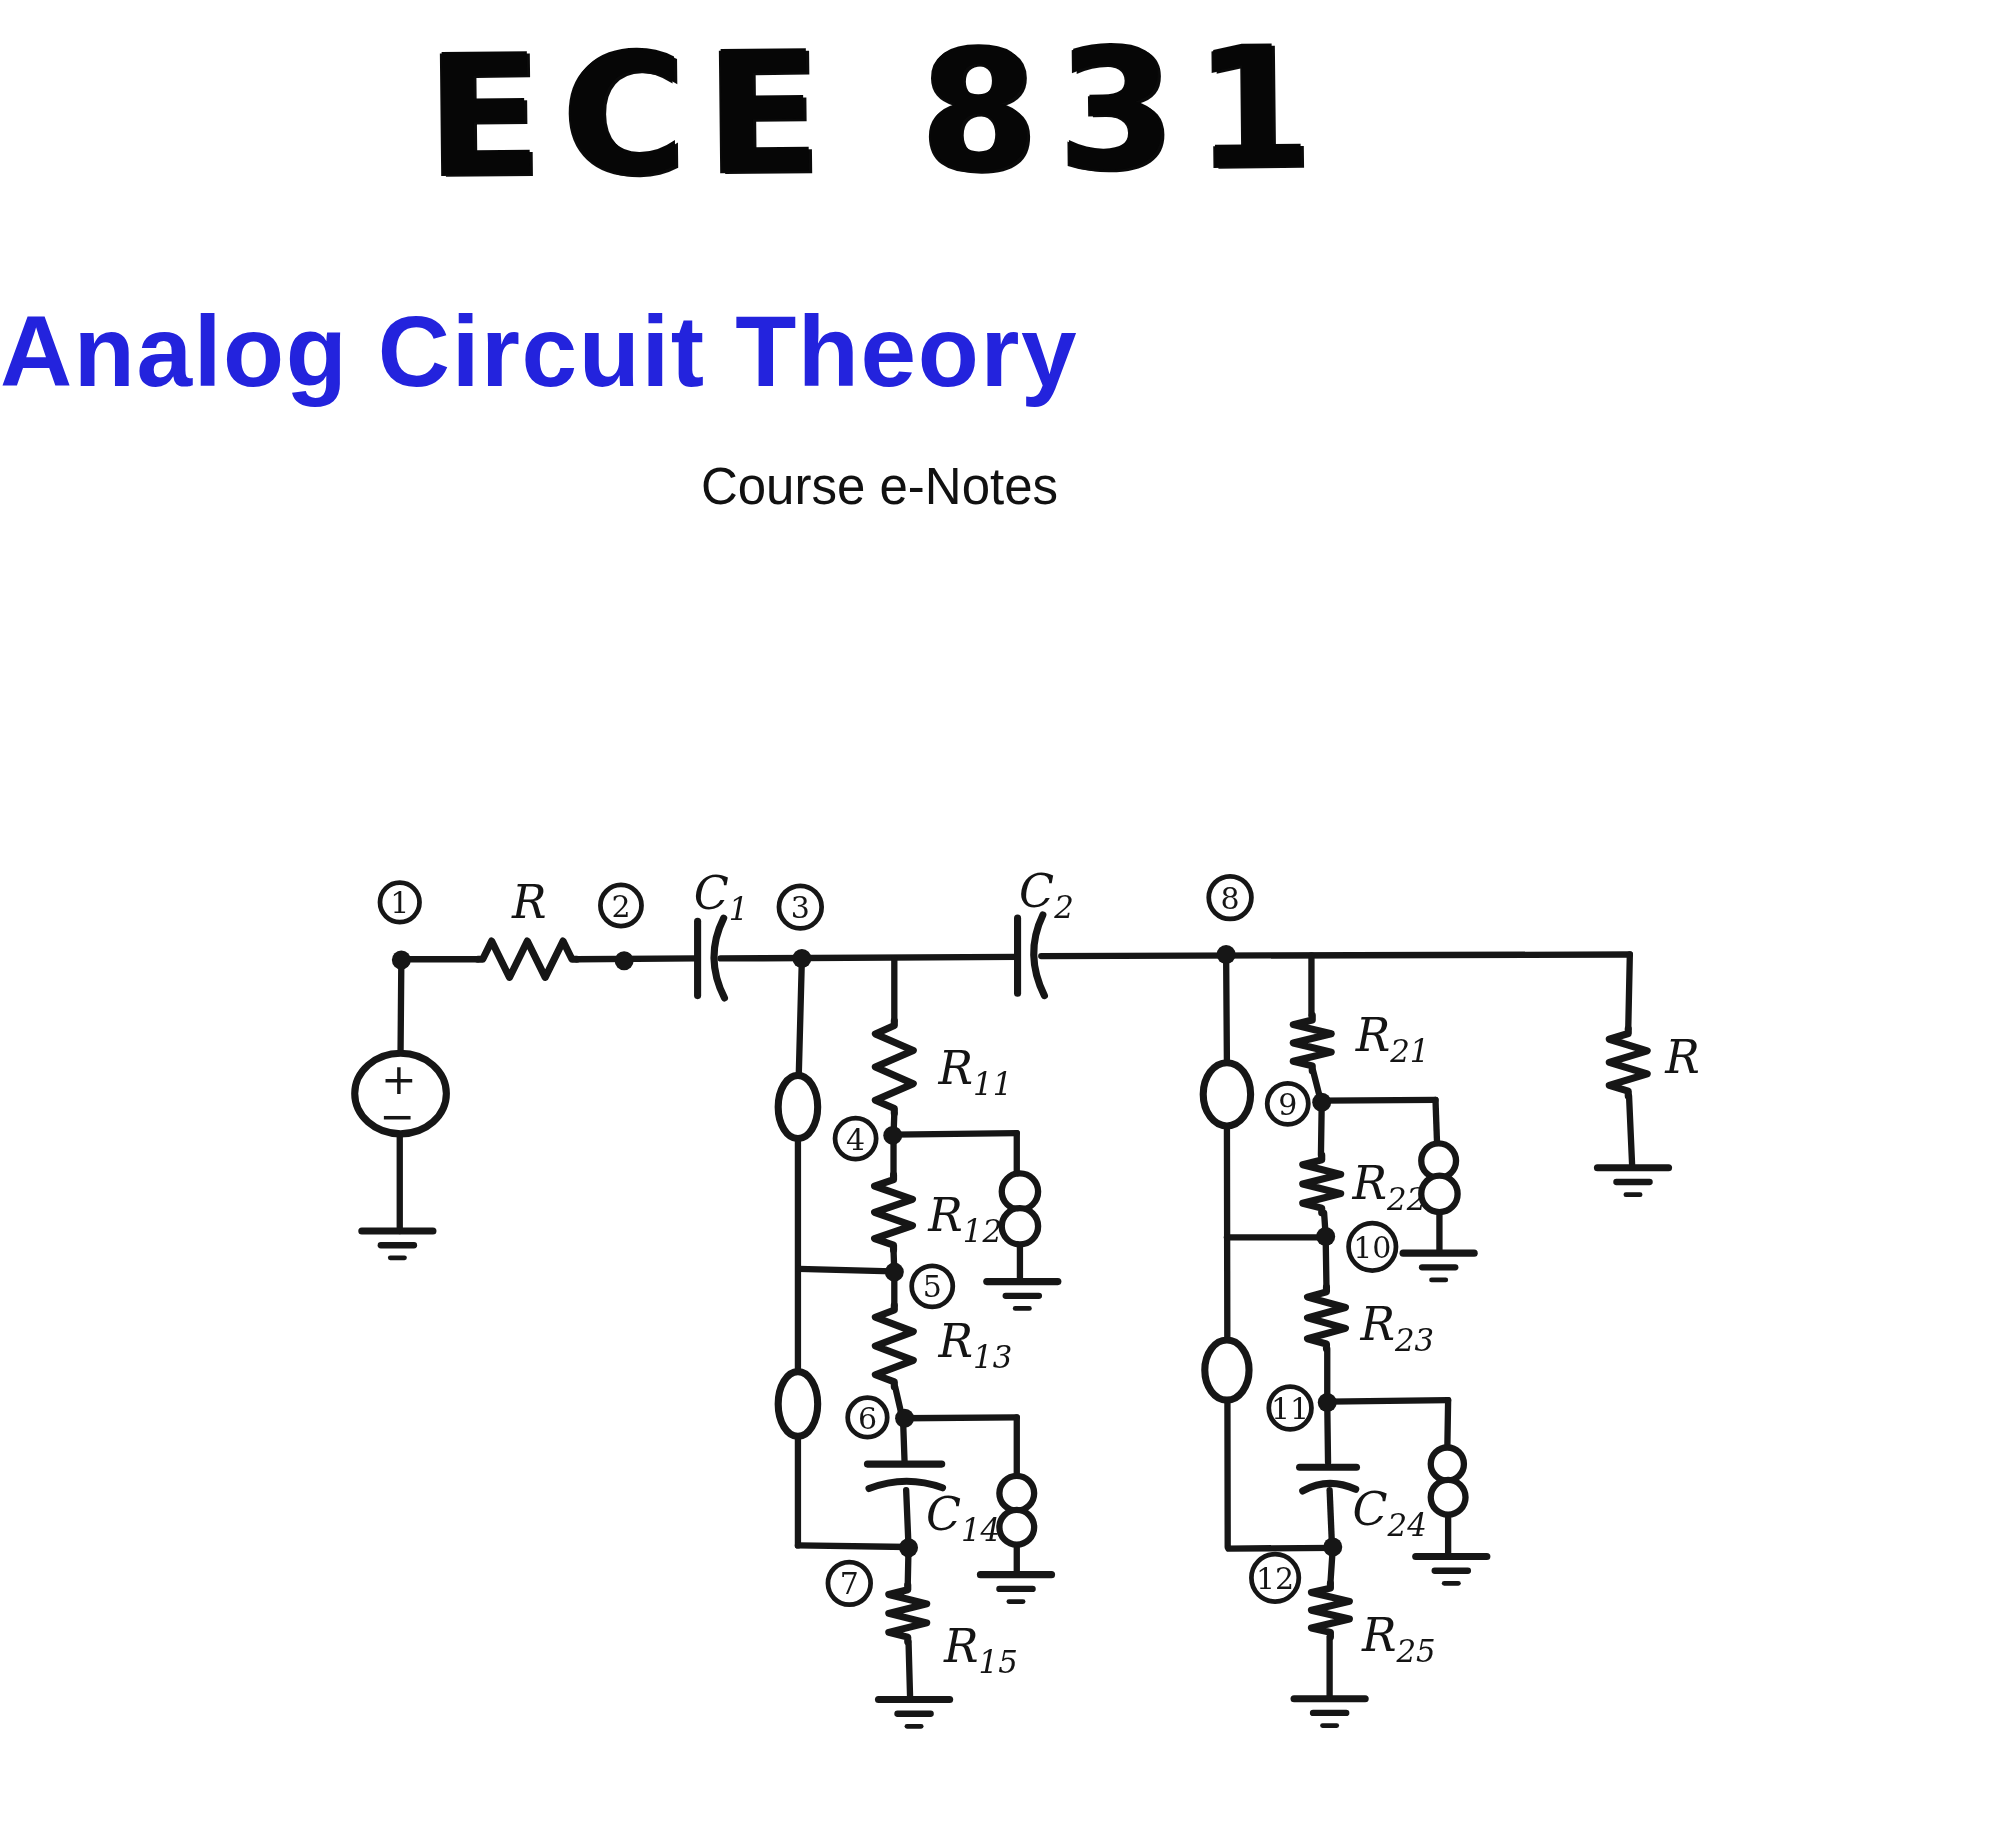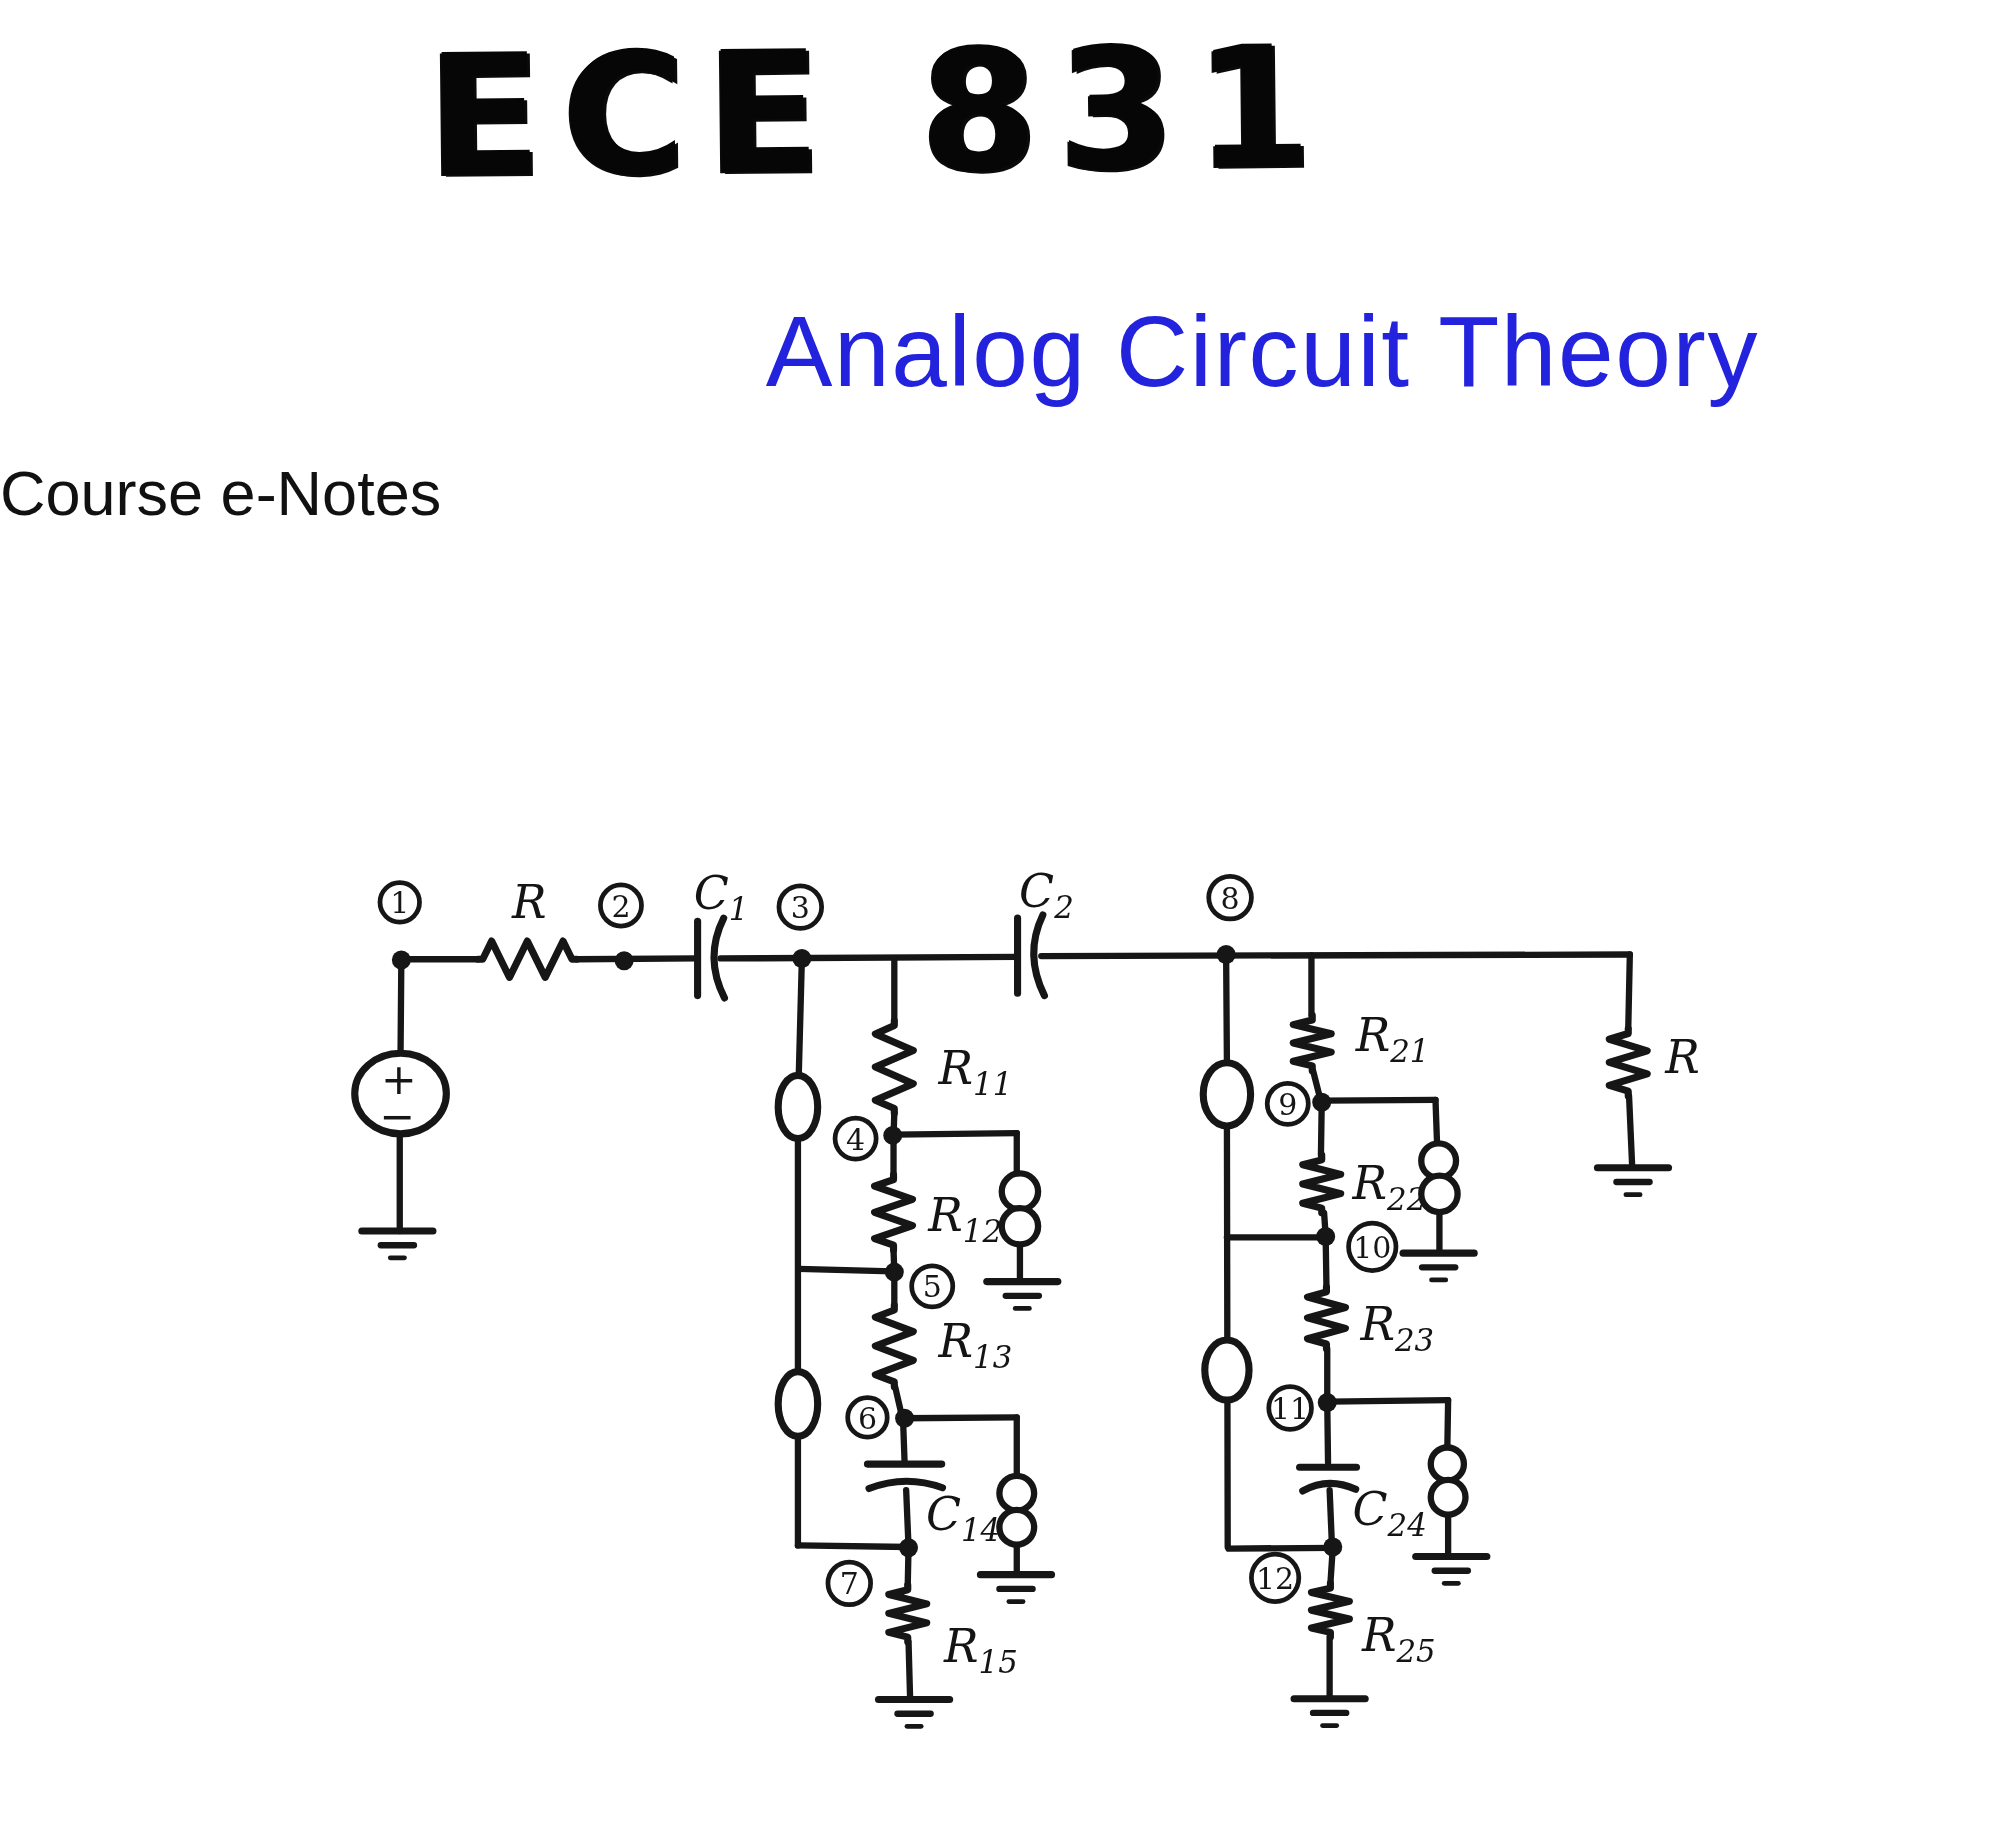--- a/index.html
+++ b/index.html
@@ -2,25 +2,25 @@
 <html style="font-size:12.6px"><head>
 <meta charset="utf-8">
 <style>
   html,body{margin:0;padding:0;background:#fff;}
   #page{position:relative;width:1759px;height:1830px;background:#fff;overflow:hidden;
         font-family:"DejaVu Sans",sans-serif;}
   #course-code{position:absolute;left:0;top:14.2px;width:100%;text-align:center;
       font-family:"DejaVu Sans",sans-serif;font-weight:900;font-size:168px;color:#060606;
       letter-spacing:20.5px;transform:rotate(-0.6deg);
       text-shadow:3.2px 2.4px 0 #0a0a0a, -1.6px 1.6px 0 #0a0a0a;}
-  #main-title{position:absolute;left:0;top:294px;width:100%;text-align:right;
-      font-family:"Liberation Sans","DejaVu Sans",sans-serif;font-weight:normal;font-size:100px;
+  #main-title{position:absolute;left:0;top:294px;width:100%;text-align:left;
+      font-family:"Liberation Sans","DejaVu Sans",sans-serif;font-weight:bold;font-size:100px;
       letter-spacing:1.6px;}
-  #subtitle{position:absolute;left:0;top:457px;width:100%;
-      font-family:"Liberation Sans","DejaVu Sans",sans-serif;font-size:63px;color:#111;}
+  #subtitle{position:absolute;left:0;top:457px;width:100%;text-align:center;
+      font-family:"Liberation Sans","DejaVu Sans",sans-serif;font-size:51px;color:#111;}
   svg{position:absolute;left:0;top:0;}
   .nodelbl{font-family:"DejaVu Serif",serif;font-size:38px;fill:#161616;}
   .complbl{font-family:"DejaVu Serif",serif;font-style:italic;font-size:58px;fill:#141414;}
   .complbl tspan.sub{font-size:39px;}
   .srcsign{font-family:"DejaVu Sans",sans-serif;font-size:54px;fill:#161616;}
 </style>
 </head>
 <body>
 
 <div id="page">

